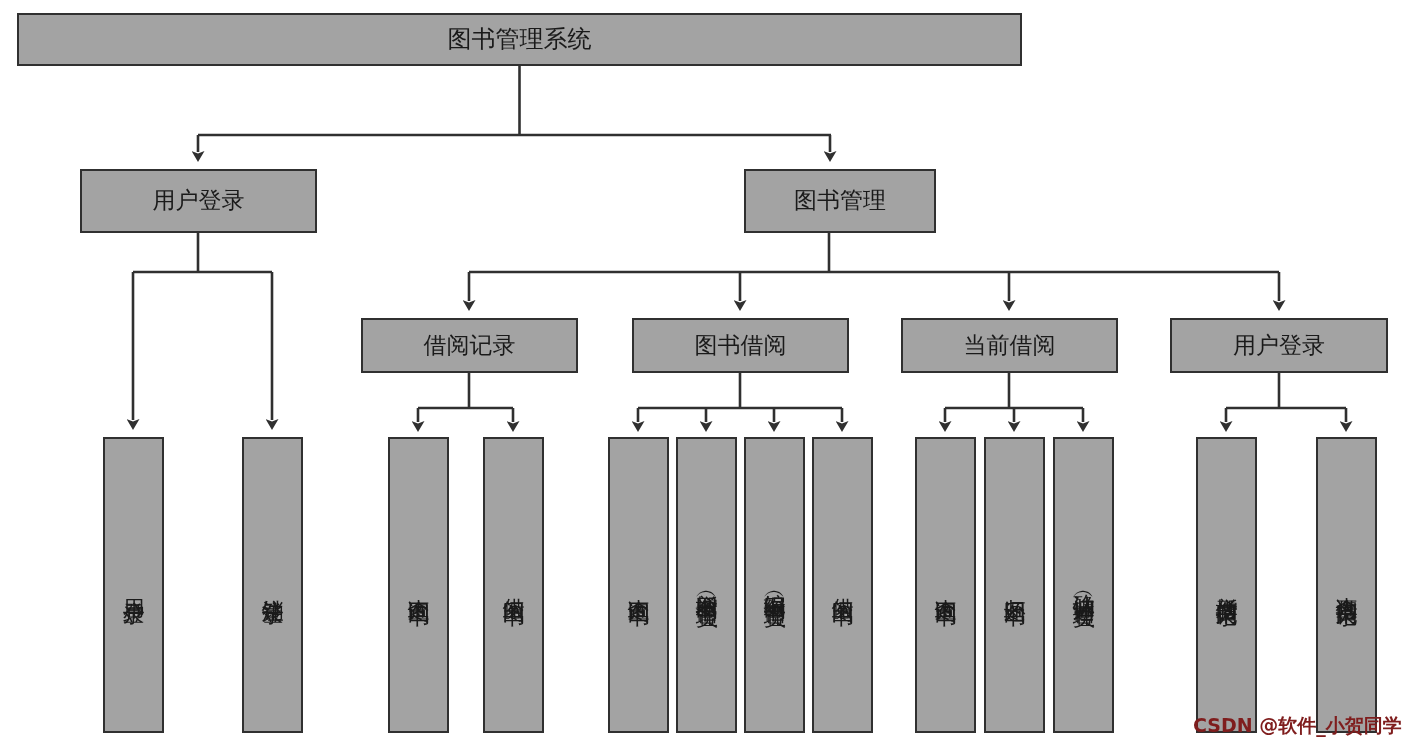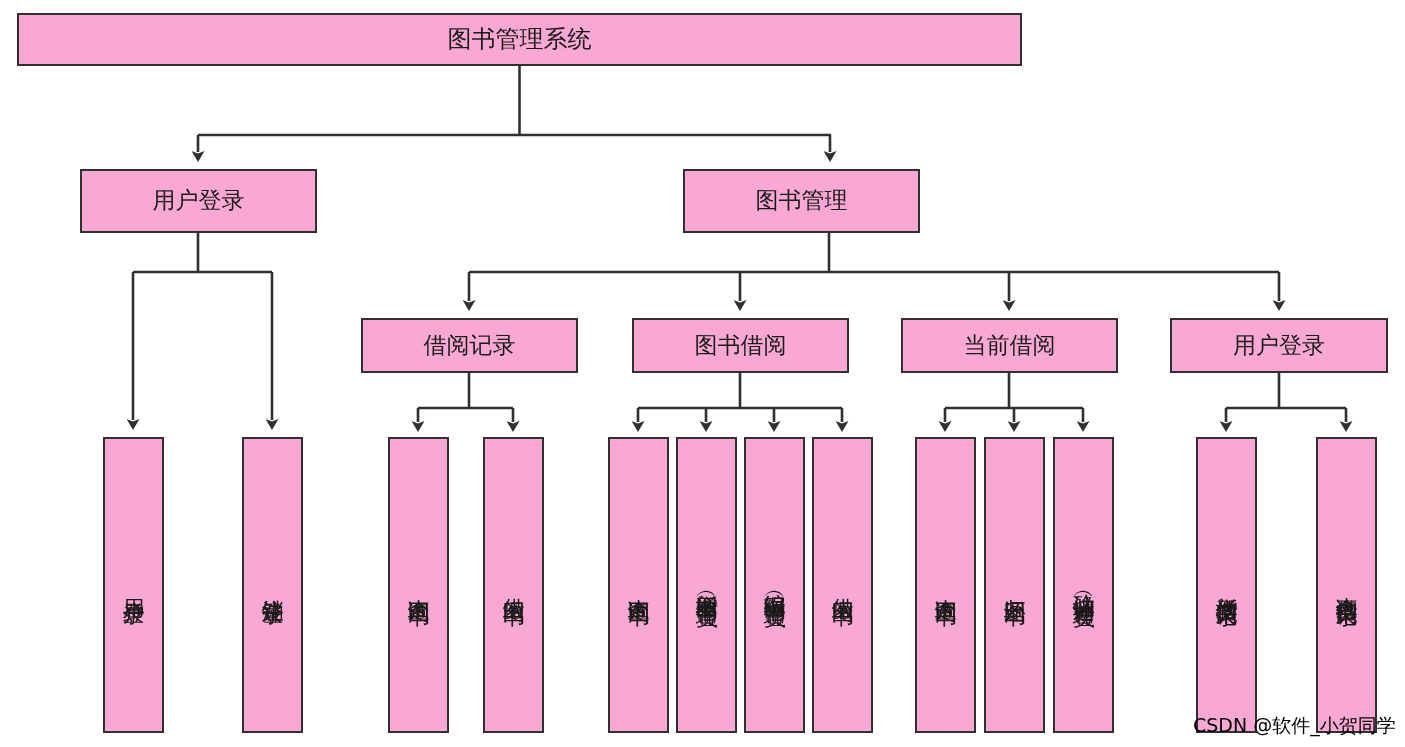--- a/index.html
+++ b/index.html
@@ -1,25 +1,25 @@
 <!DOCTYPE html>
 <html><head>
 <meta charset="utf-8">
 <style>
   html,body{margin:0;padding:0;background:#ffffff;}
   body{width:1405px;height:747px;font-family:"DejaVu Sans","Liberation Sans",sans-serif;}
   #canvas{position:relative;width:1405px;height:747px;overflow:hidden;background:#fff;}
   svg.layer{position:absolute;left:0;top:0;width:1405px;height:747px;}
-  .node{position:absolute;box-sizing:border-box;background:#f9a8d4;border:2px solid #303030;
+  .node{position:absolute;box-sizing:border-box;background:#a3a3a3;border:2px solid #303030;
         display:flex;align-items:center;justify-content:center;}
   .node-label{color:#1a1a1a;line-height:1.12;text-align:center;white-space:nowrap;}
   .h-label{font-size:23px;}
   .v-label{writing-mode:vertical-rl;text-orientation:upright;font-size:22px;letter-spacing:2px;}
   .root .h-label{font-size:24px;}
-  .watermark{position:absolute;color:#000000;font-size:19px;white-space:nowrap;}
+  .watermark{position:absolute;color:#7f1d1d;font-size:19px;white-space:nowrap;font-weight:bold;}
 </style>
 </head>
 <body>
 
 <div id="canvas">
 
   <svg class="layer" viewBox="0 0 1405 747">
     <defs>
       <marker id="arrow" markerWidth="11" markerHeight="13" refX="1" refY="6.5" orient="auto" markerUnits="userSpaceOnUse">
         <path d="M0,0 L11,6.5 L0,13 L2.6,6.5 Z" fill="#303030"></path>
@@ -70,21 +70,21 @@
     </g>
   </svg>
 
   <div class="node root" style="left:17px;top:13px;width:1005px;height:53px;">
     <span class="node-label h-label">图书管理系统</span>
   </div>
 
   <div class="node" style="left:80px;top:169px;width:237px;height:64px;">
     <span class="node-label h-label">用户登录</span>
   </div>
-  <div class="node" style="left:683px;top:169px;width:237px;height:64px;">
+  <div class="node" style="left:744px;top:169px;width:192px;height:64px;">
     <span class="node-label h-label">图书管理</span>
   </div>
 
   <div class="node" style="left:361px;top:318px;width:217px;height:55px;">
     <span class="node-label h-label">借阅记录</span>
   </div>
   <div class="node" style="left:632px;top:318px;width:217px;height:55px;">
     <span class="node-label h-label">图书借阅</span>
   </div>
   <div class="node" style="left:901px;top:318px;width:217px;height:55px;">

